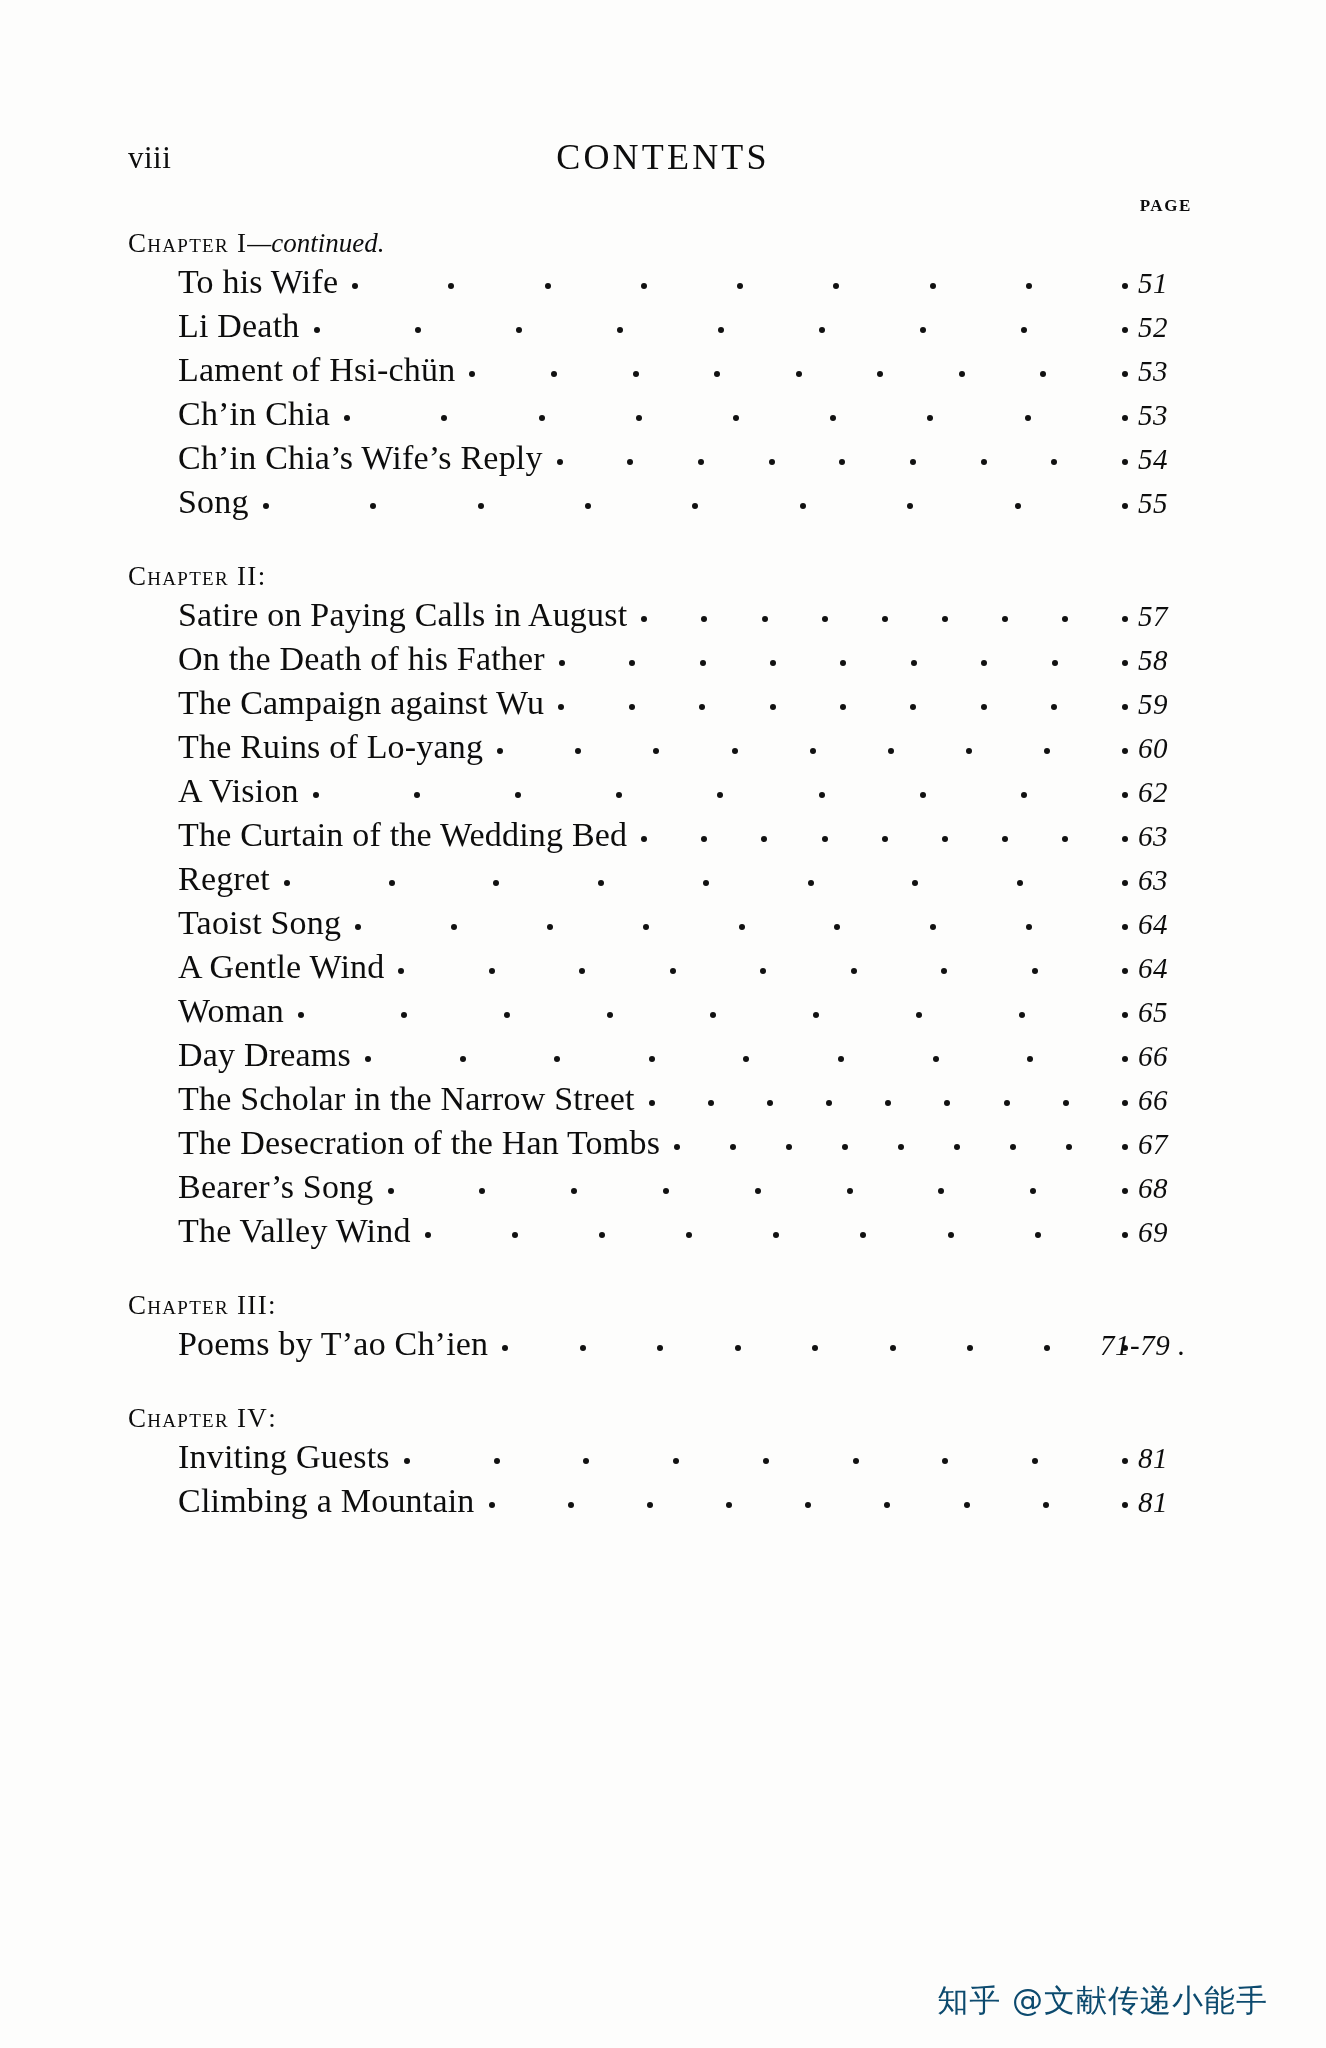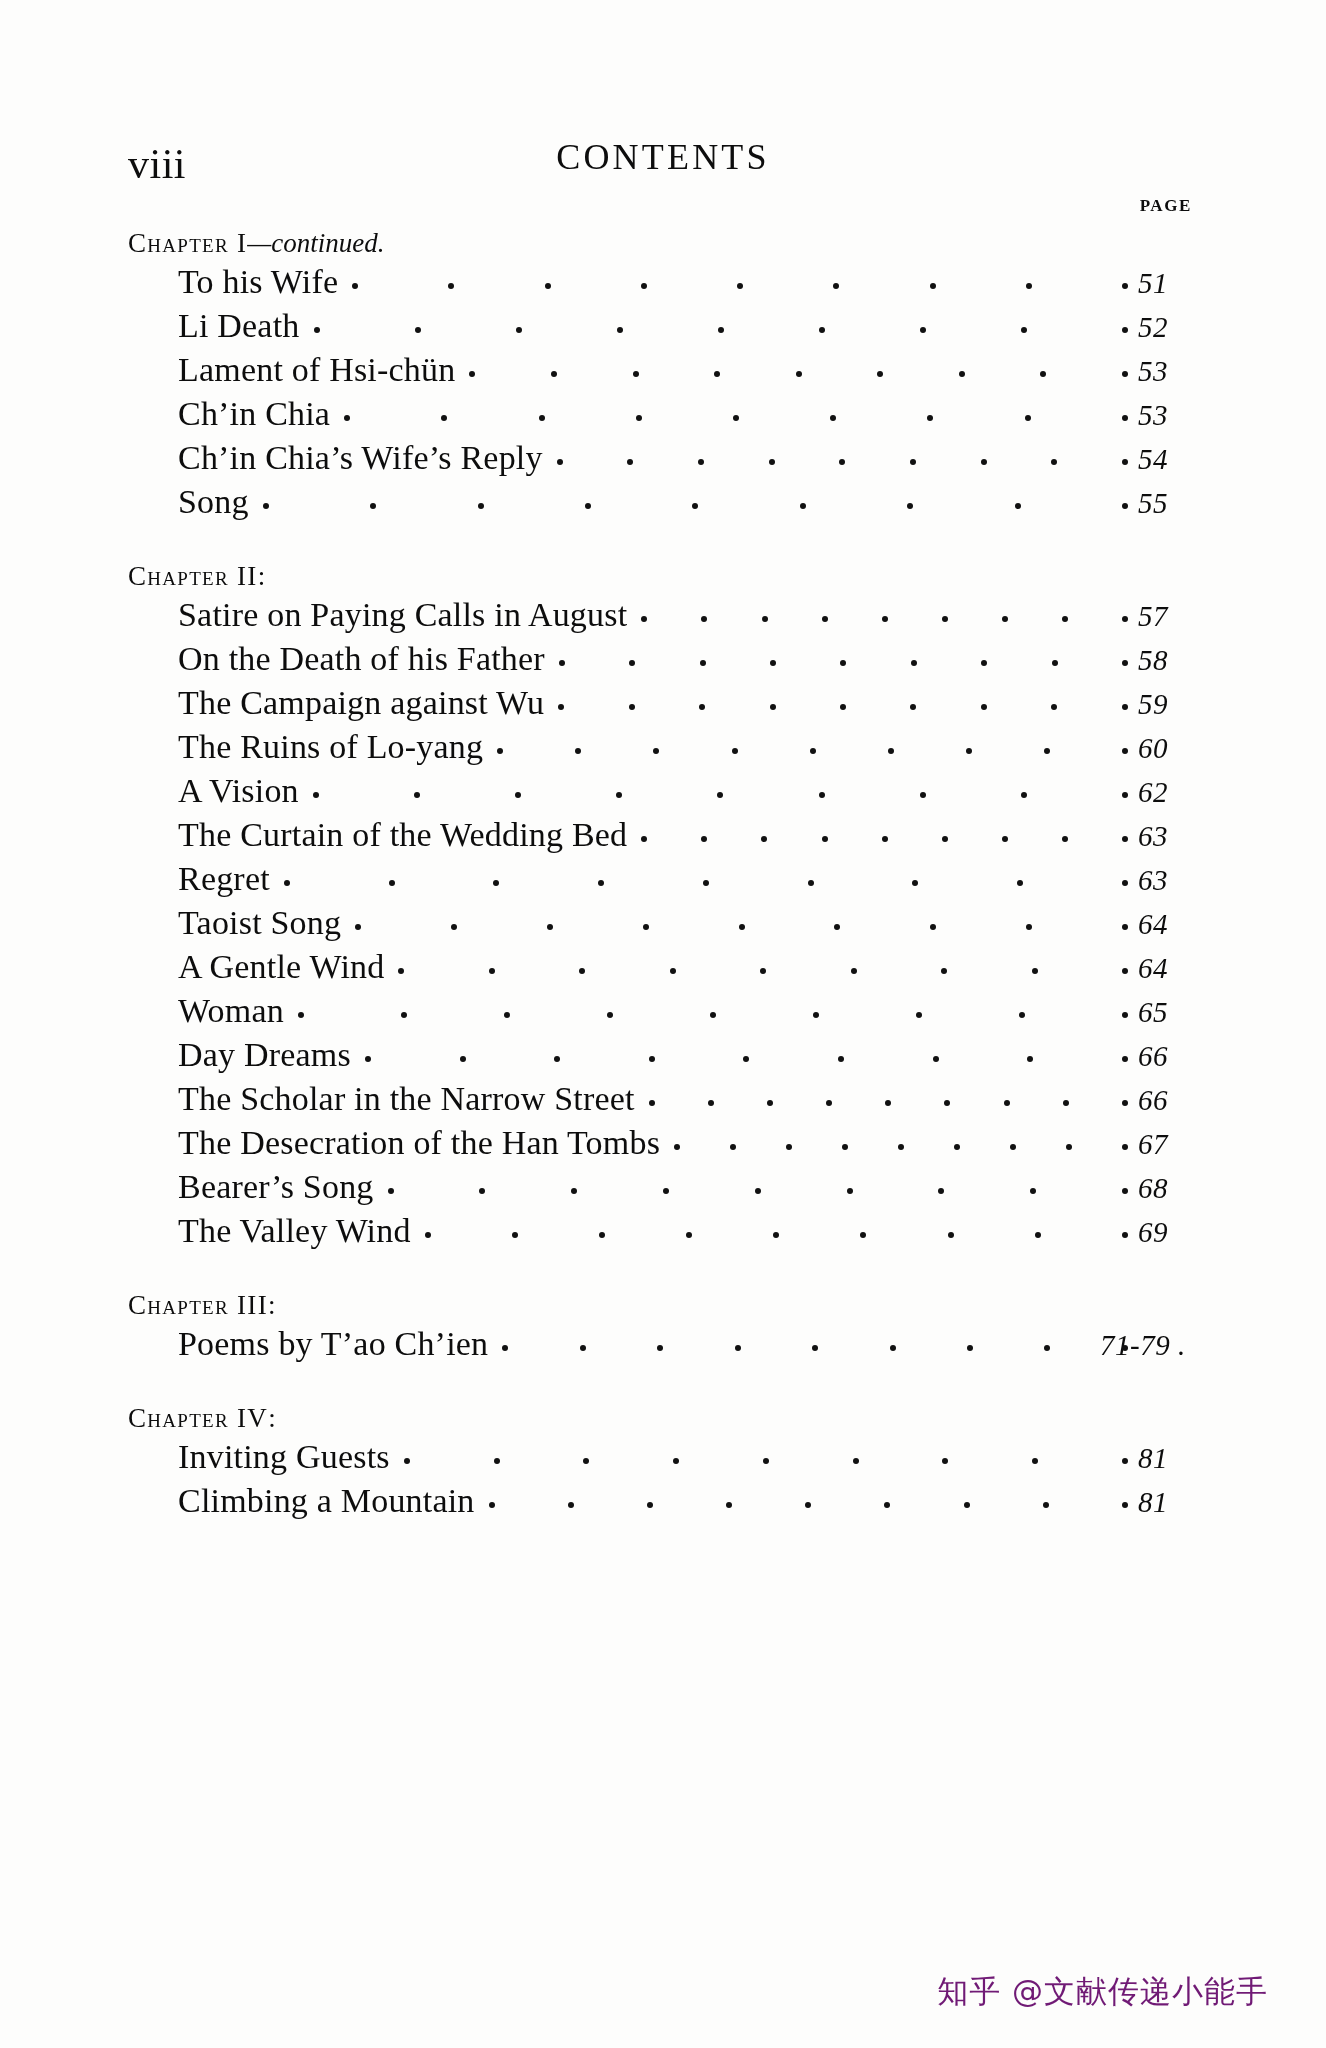--- a/index.html
+++ b/index.html
@@ -27,21 +27,21 @@
     position: absolute;
     left: 0;
     right: 0;
     top: 140px;
     height: 50px;
   }
   .folio {
     position: absolute;
     left: 128px;
     top: 0;
-    font-size: 42px;
+    font-size: 31px;
     letter-spacing: 0.5px;
     font-family: "Liberation Serif", "DejaVu Serif", serif;
   }
   .head-title {
     position: absolute;
     left: 0;
     right: 0;
     top: -4px;
     text-align: center;
     font-size: 36px;
@@ -135,24 +135,24 @@
   }
   .entry-page.wide {
     width: 130px;
     margin-left: -38px;
   }
 
   
   .watermark {
     position: absolute;
     right: 58px;
-    bottom: 35px;
+    bottom: 26px;
     font-family: "DejaVu Sans", sans-serif;
     font-size: 31px;
-    color: #701a75;
+    color: #0c4a6e;
     letter-spacing: 1px;
     white-space: nowrap;
   }
 </style>
 </head>
 <body>
 
 <div class="page">
 
   <div class="running-head">

